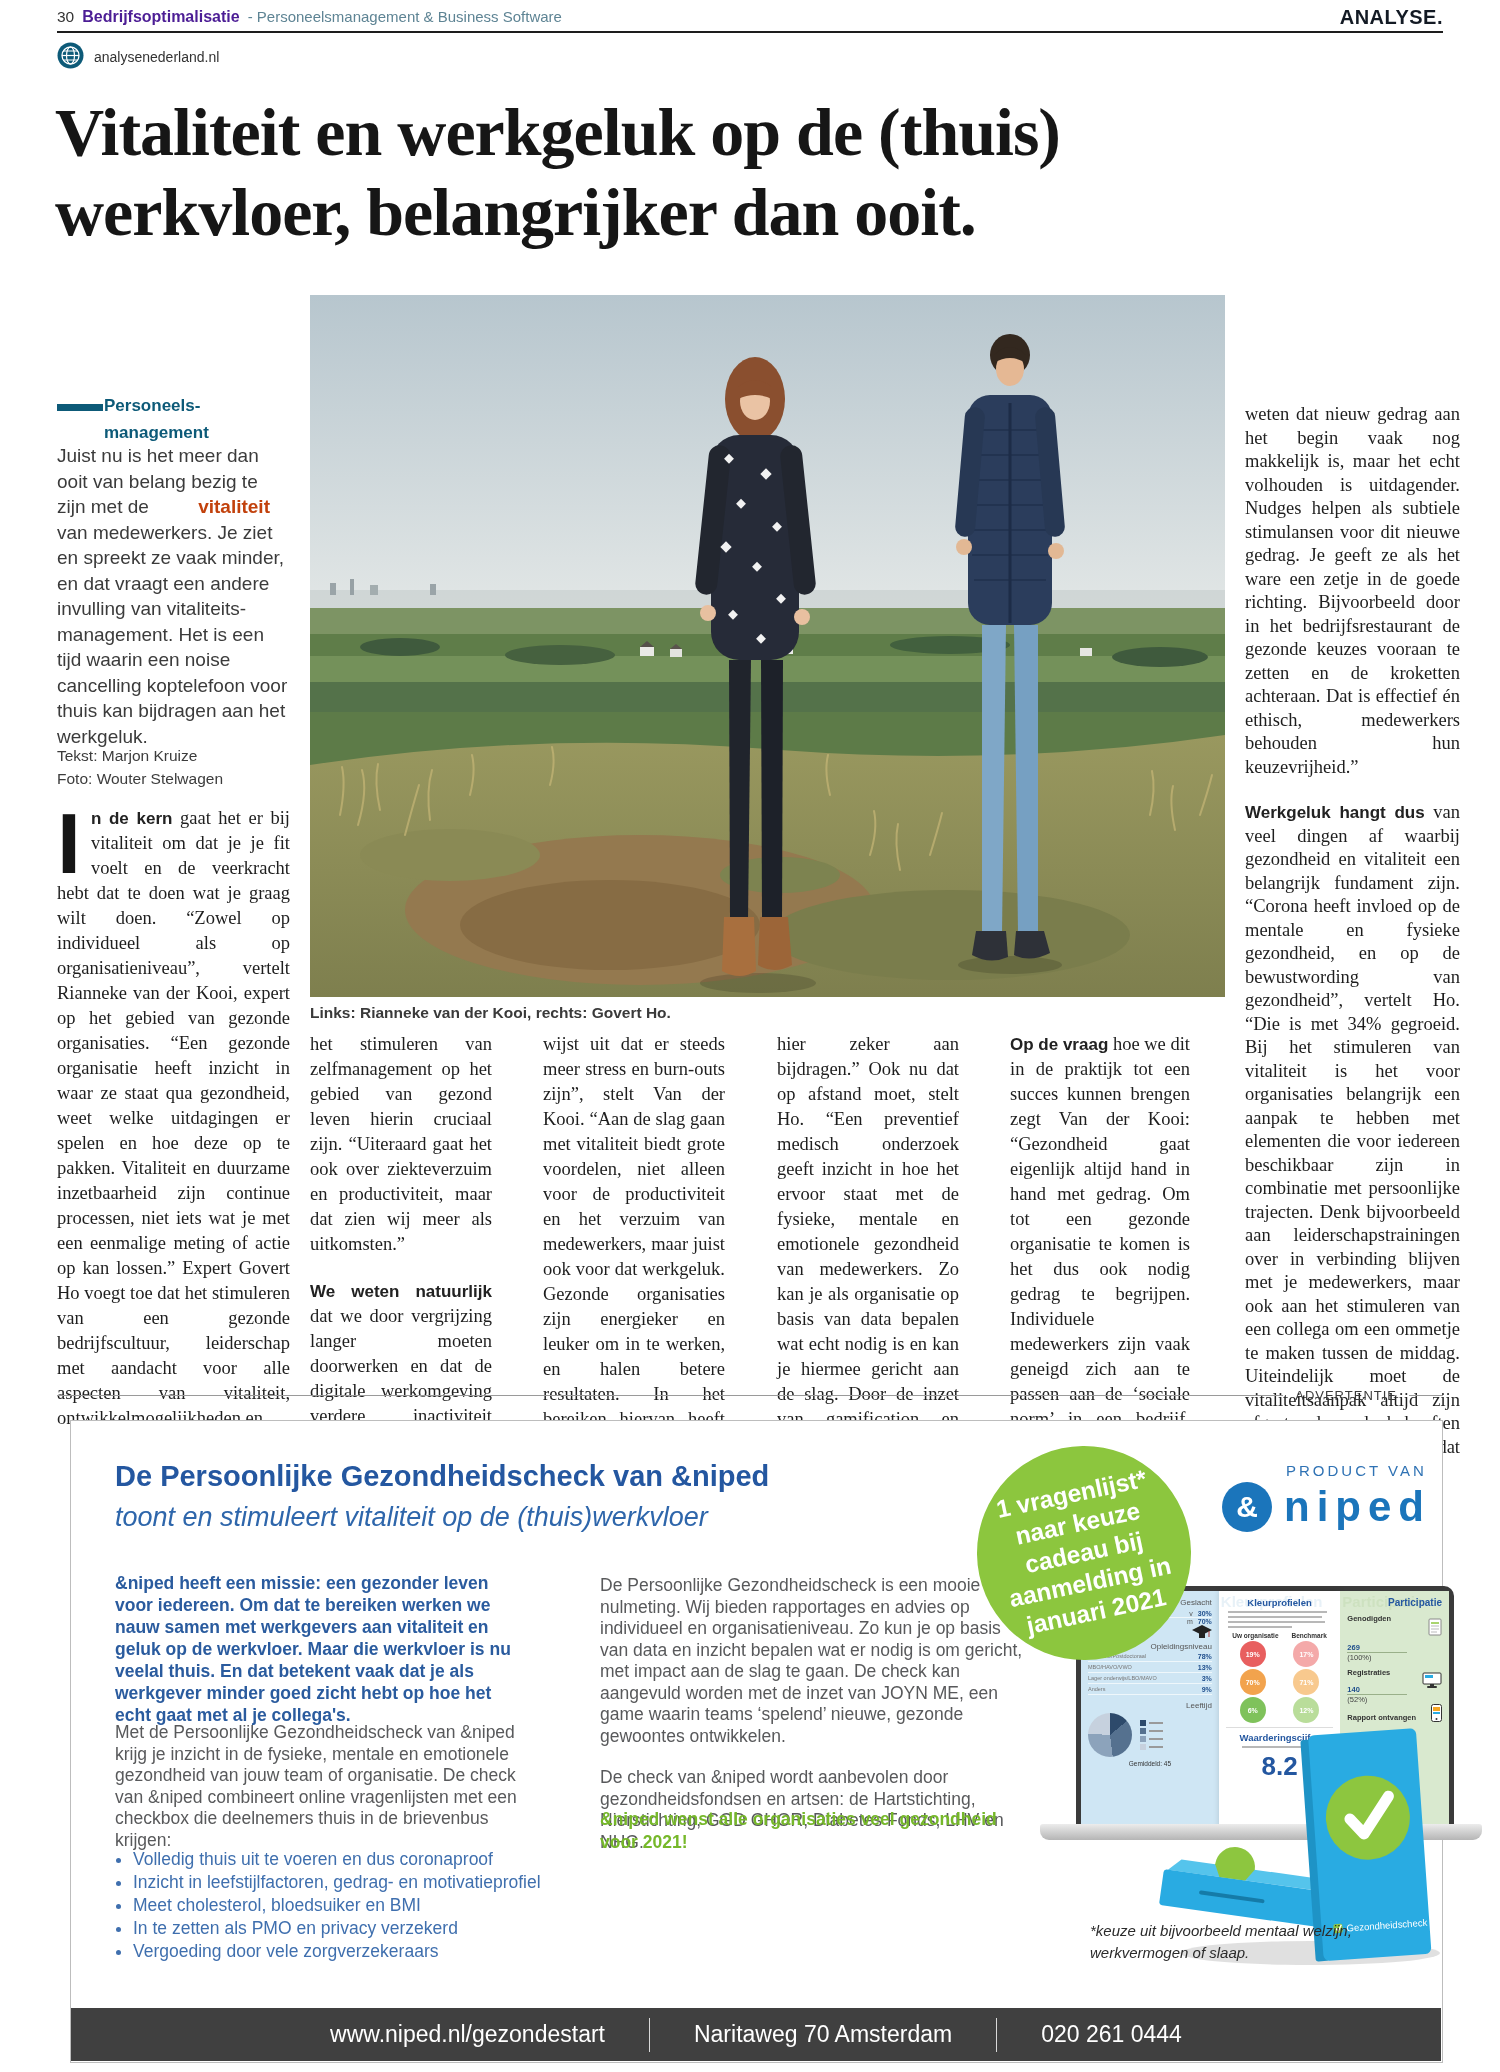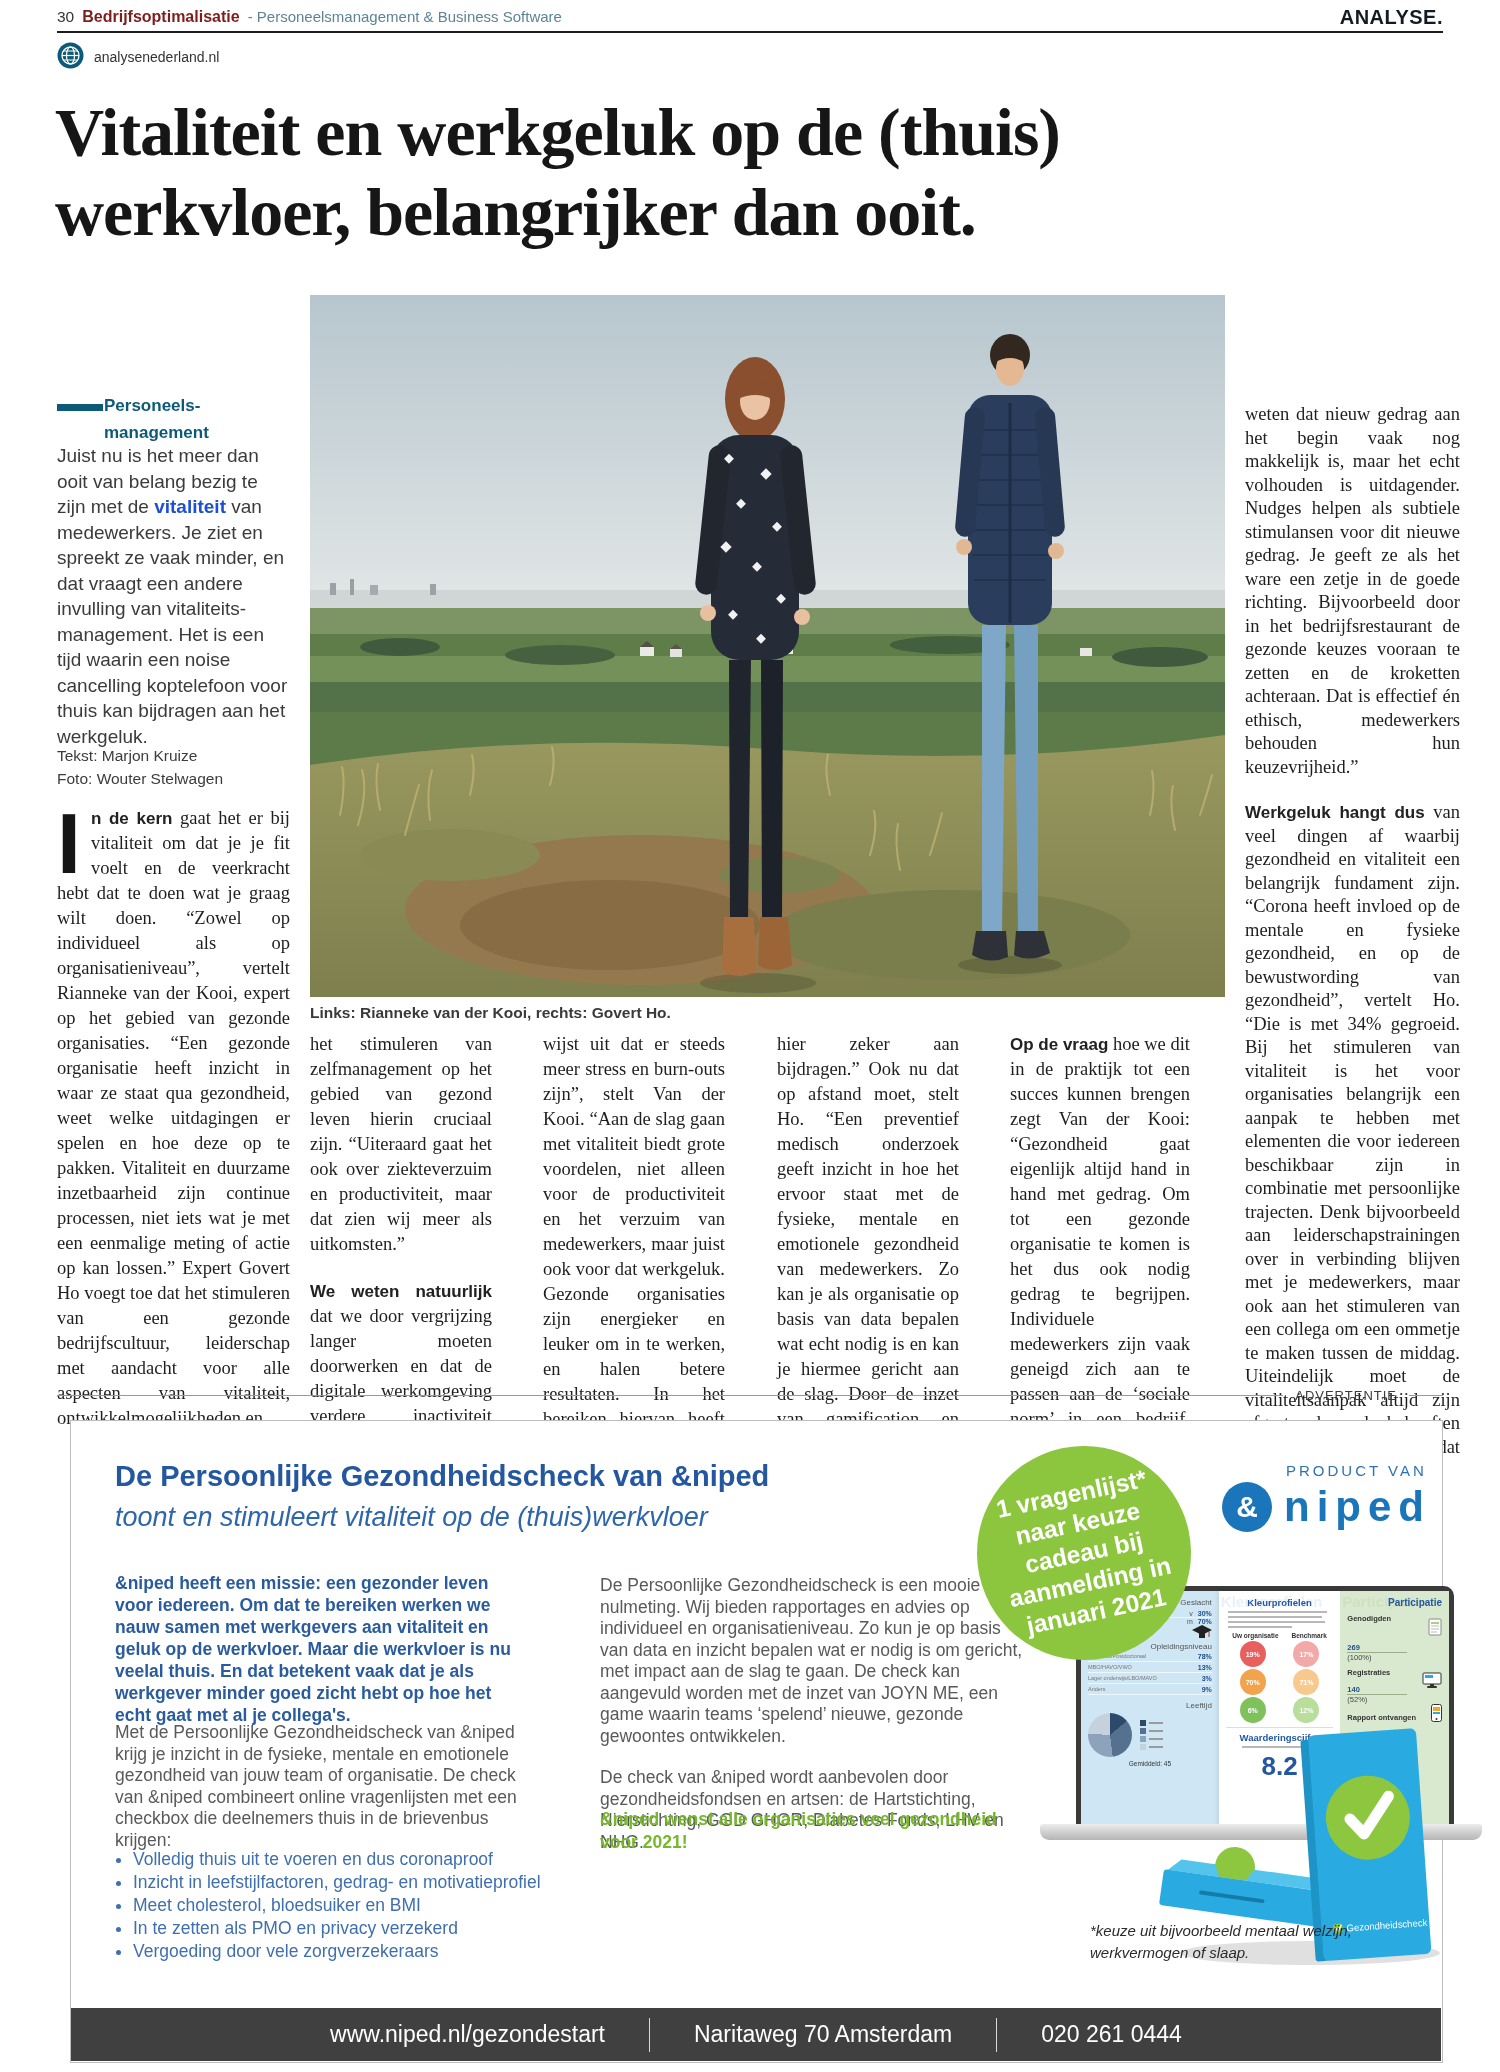--- a/index.html
+++ b/index.html
@@ -1,34 +1,34 @@
 <!DOCTYPE html>
 <html><head>
 <meta charset="utf-8">
 <style>
   html,body{margin:0;padding:0;background:#ffffff;}
   .page{position:relative;width:1500px;height:2072px;background:#fff;overflow:hidden;
         font-family:"Liberation Sans",sans-serif;color:#222;}
   .abs{position:absolute;}
   
   .hdr{font-size:15.5px;color:#333;display:flex;gap:8px;align-items:baseline;}
-  .hdr .sec{font-weight:bold;color:#7f1d1d;font-size:16px;}
+  .hdr .sec{font-weight:bold;color:#4c1d95;font-size:16px;}
   .hdr .suf{color:#5e8494;font-size:15px;}
   .brand{font-weight:800;font-size:20px;letter-spacing:.5px;color:#131a24;}
   .toprule{height:2px;background:#1d1d1d;}
   .siterow{display:flex;align-items:center;gap:10px;font-size:14px;color:#333;}
   
   .headline{font-family:"Liberation Serif",serif;font-weight:700;font-size:68px;line-height:80px;
             color:#161616;letter-spacing:-1px;white-space:nowrap;}
   .headline span{display:block;}
   
   .kickdash{width:46px;height:7px;background:#0d5a78;}
   .kicker{font-size:17px;font-weight:bold;color:#0d5a78;line-height:27px;}
   .lead{font-size:19px;line-height:25.5px;color:#3b3b3b;}
-  .lead b{color:#1d4ed8;}
+  .lead b{color:#c2410c;margin-left:44px;}
   .credits{font-size:15.5px;line-height:23px;color:#3c3c3c;}
   
   .scol{font-family:"Liberation Serif",serif;font-size:18.5px;line-height:25px;color:#1e1e1e;
         text-align:justify;}
   .scol6{line-height:23.5px;}
   .leadin{font-family:"Liberation Sans",sans-serif;font-weight:bold;font-size:17px;color:#222;}
   .dropcap{float:left;font-family:"Liberation Sans",sans-serif;font-weight:900;font-size:86px;
            line-height:66px;margin:4px 10px 0 0;color:#151515;}
   .caption{font-size:15.5px;color:#3a3a3a;}
   .scol p{margin:0 0 22px 0;}

